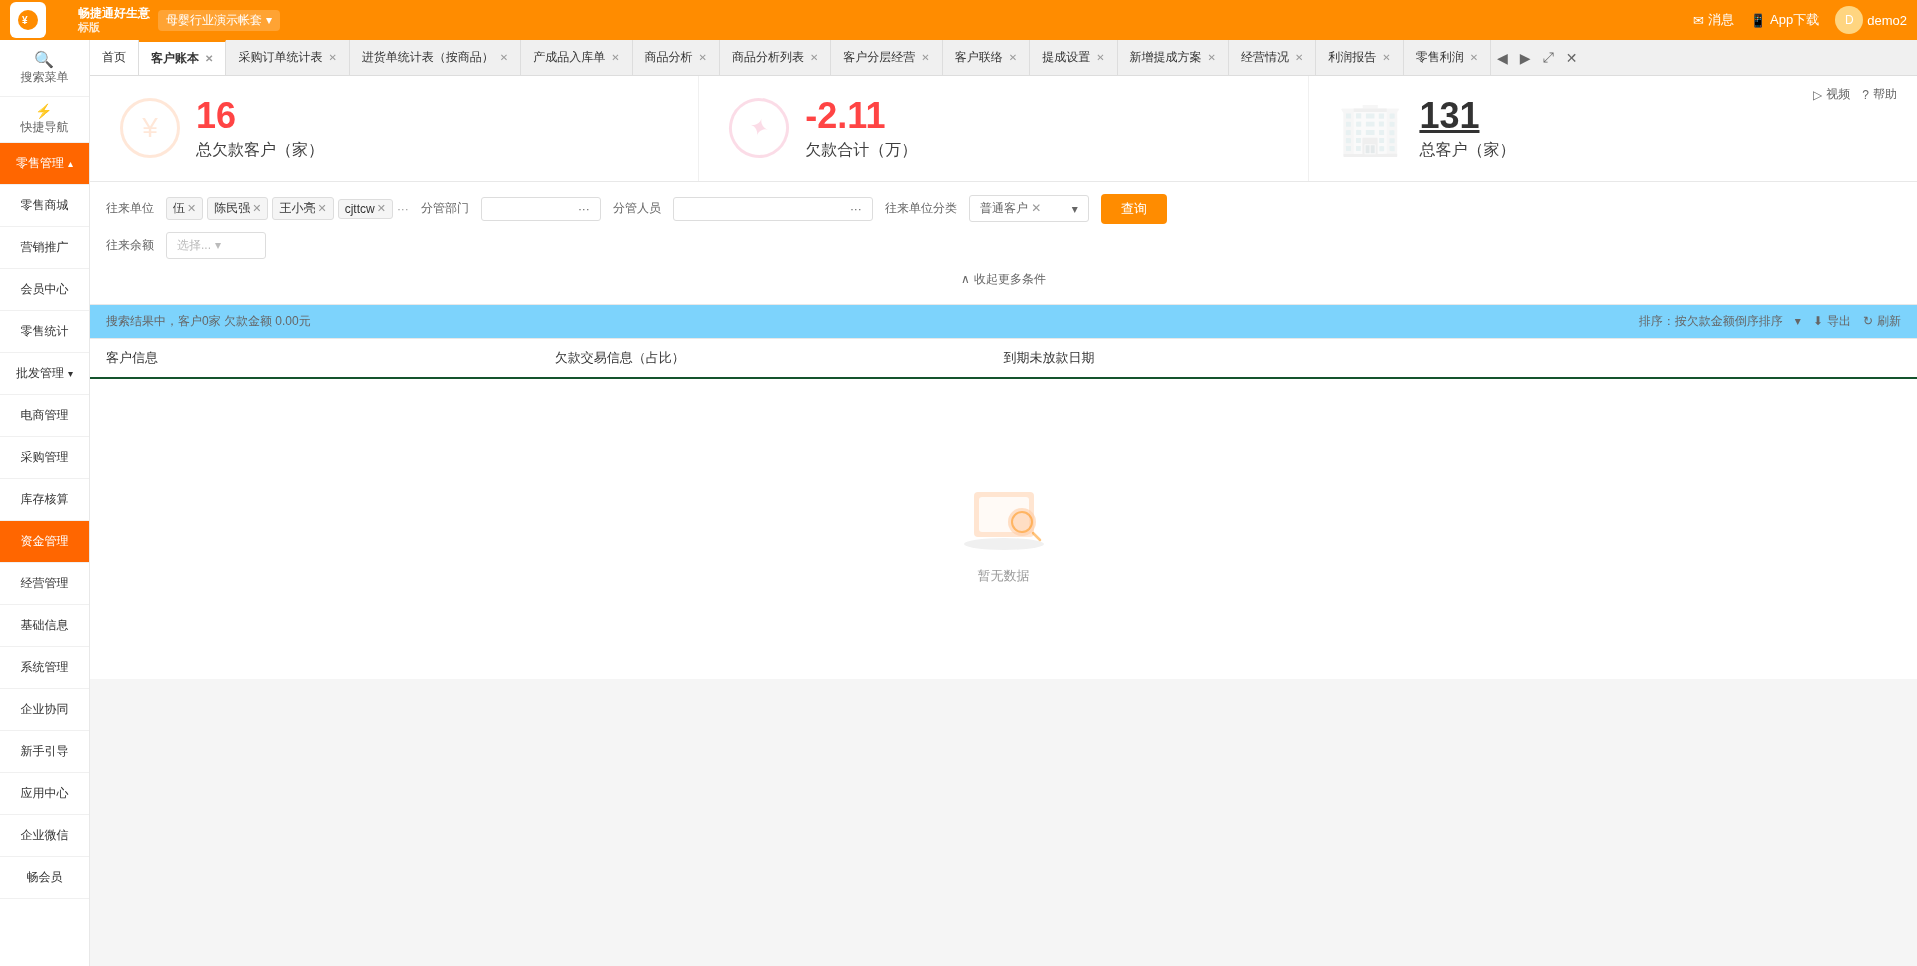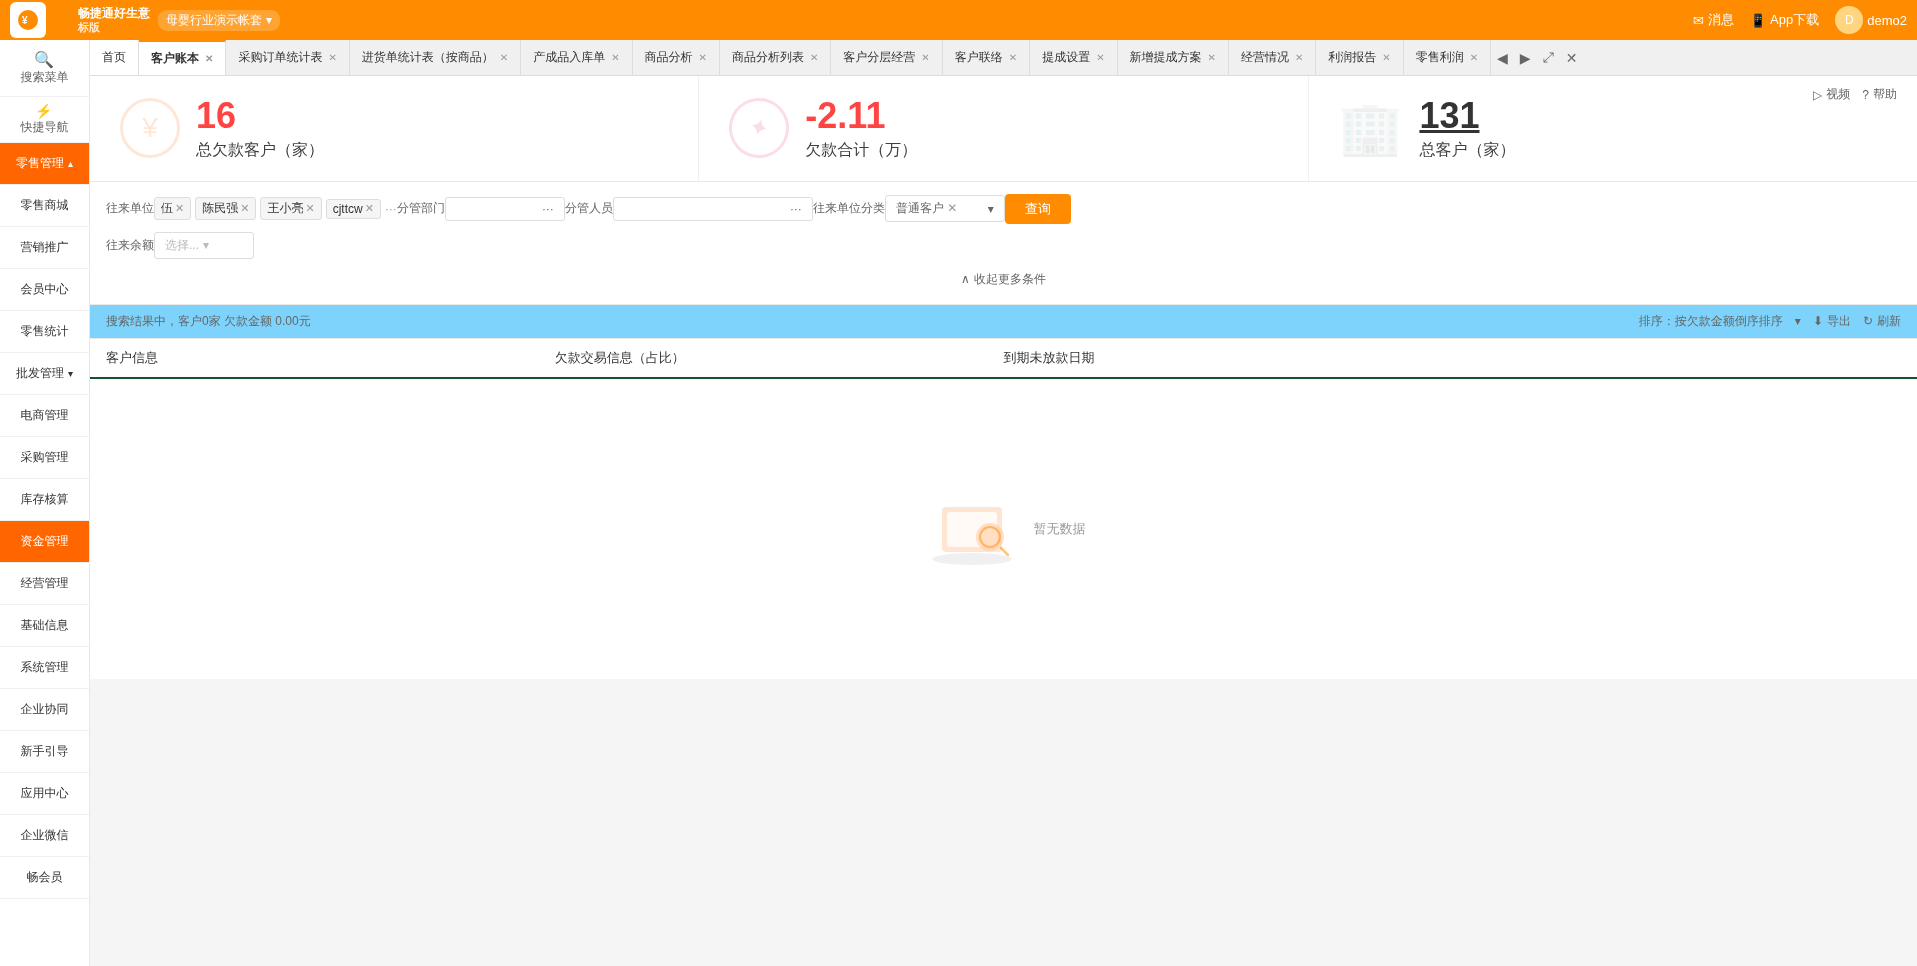--- a/index.html
+++ b/index.html
@@ -4,21 +4,21 @@
   <style>
     * { box-sizing: border-box; margin: 0; padding: 0; font-family: 'Microsoft YaHei', Arial, sans-serif; }
     body { background: #f5f5f5; font-size: 13px; }
 
     
     .app-container { display: flex; flex-direction: column; height: 100vh; }
     .top-bar { display: flex; align-items: center; background: #ff8c00; height: 40px; padding: 0 10px; flex-shrink: 0; }
     .logo-area { display: flex; align-items: center; gap: 6px; color: #fff; font-size: 14px; font-weight: bold; min-width: 90px; }
     .logo-icon { width: 36px; height: 36px; background: #fff; border-radius: 6px; display: flex; align-items: center; justify-content: center; }
     .logo-icon svg { width: 24px; height: 24px; }
-    .account-selector { display: flex; align-items: center; gap: 4px; background: rgba(255,255,255,0.2); border-radius: 9px; padding: 2px 8px; color: #fff; font-size: 12px; cursor: pointer; margin-left: 8px; }
+    .account-selector { display: flex; align-items: center; gap: 4px; background: rgba(255,255,255,0.2); border-radius: 4px; padding: 2px 8px; color: #fff; font-size: 12px; cursor: pointer; margin-left: 8px; }
     .top-right { margin-left: auto; display: flex; align-items: center; gap: 16px; color: #fff; font-size: 13px; }
     .top-right-item { display: flex; align-items: center; gap: 4px; cursor: pointer; }
     .avatar { width: 28px; height: 28px; border-radius: 50%; background: #ffd580; display: flex; align-items: center; justify-content: center; font-size: 12px; }
 
     
     .main-layout { display: flex; flex: 1; overflow: hidden; }
 
     
     .sidebar { width: 90px; background: #fff; display: flex; flex-direction: column; border-right: 1px solid #e8e8e8; overflow-y: auto; flex-shrink: 0; }
     .sidebar-search { padding: 10px 8px; font-size: 12px; color: #666; cursor: pointer; text-align: center; border-bottom: 1px solid #f0f0f0; }
@@ -51,21 +51,21 @@
     .stat-text { }
     .stat-number { font-size: 36px; font-weight: bold; color: #ff4444; line-height: 1.1; }
     .stat-number.negative { color: #ff4444; }
     .stat-number.dark { color: #333; text-decoration: underline; }
     .stat-label { font-size: 16px; color: #404040; margin-top: 4px; }
     .stat-help { position: absolute; top: 10px; right: 20px; display: flex; gap: 12px; font-size: 12px; color: #666; }
     .stat-help-item { display: flex; align-items: center; gap: 4px; cursor: pointer; }
 
     
     .filter-area { background: #fff; padding: 12px 16px; border-bottom: 1px solid #e8e8e8; }
-    .filter-row { display: flex; align-items: center; gap: 0; margin-bottom: 8px; flex-wrap: wrap; }
+    .filter-row { display: flex; align-items: center; gap: 12px; margin-bottom: 8px; flex-wrap: wrap; }
     .filter-label { font-size: 12px; color: #666; white-space: nowrap; }
     .filter-tags { display: flex; align-items: center; gap: 4px; flex-wrap: wrap; }
     .filter-tag { display: flex; align-items: center; gap: 2px; background: #f5f5f5; border: 1px solid #ddd; border-radius: 3px; padding: 2px 6px; font-size: 12px; color: #333; }
     .filter-tag .remove { color: #999; cursor: pointer; font-size: 11px; }
     .filter-more { color: #999; cursor: pointer; font-size: 12px; }
     .filter-dropdown { display: flex; align-items: center; gap: 4px; border: 1px solid #ddd; border-radius: 3px; padding: 4px 10px; background: #fff; font-size: 12px; color: #666; cursor: pointer; min-width: 120px; justify-content: space-between; }
     .filter-dropdown-wide { min-width: 200px; }
     .filter-input { display: flex; align-items: center; gap: 4px; border: 1px solid #ddd; border-radius: 3px; padding: 4px 10px; background: #fff; font-size: 12px; color: #bbb; cursor: pointer; min-width: 100px; }
     .collapse-btn { display: flex; align-items: center; gap: 4px; color: #666; font-size: 12px; cursor: pointer; padding: 4px 12px; }
     .query-btn { background: #ff8c00; color: #fff; border: none; border-radius: 4px; padding: 6px 20px; font-size: 13px; cursor: pointer; }
@@ -73,21 +73,21 @@
     
     .result-bar { display: flex; align-items: center; justify-content: space-between; padding: 8px 16px; background: #7dd3fc; border-bottom: 1px solid #e8e8e8; }
     .result-info { font-size: 12px; color: #666; }
     .result-actions { display: flex; align-items: center; gap: 12px; font-size: 12px; color: #666; }
     .result-action { display: flex; align-items: center; gap: 4px; cursor: pointer; }
     .sort-label { color: #666; }
 
     
     .table-wrap { background: #fff; }
     .table-header { display: grid; grid-template-columns: 2fr 2fr 2fr 2fr; padding: 10px 16px; border-bottom: 2px solid #14532d; font-size: 13px; color: #333; font-weight: 500; }
-    .table-body { min-height: 300px; display: flex; align-items: center; justify-content: center; flex-direction: row; gap: 12px; padding: 60px 0; }
+    .table-body { min-height: 300px; display: flex; align-items: center; justify-content: center; flex-direction: column; gap: 12px; padding: 60px 0; }
     .empty-text { font-size: 13px; color: #999; }
   </style>
 </head>
 <body>
 
 <div class="app-container">
 
   <div class="top-bar">
     <div class="logo-area">
       <div class="logo-icon">

